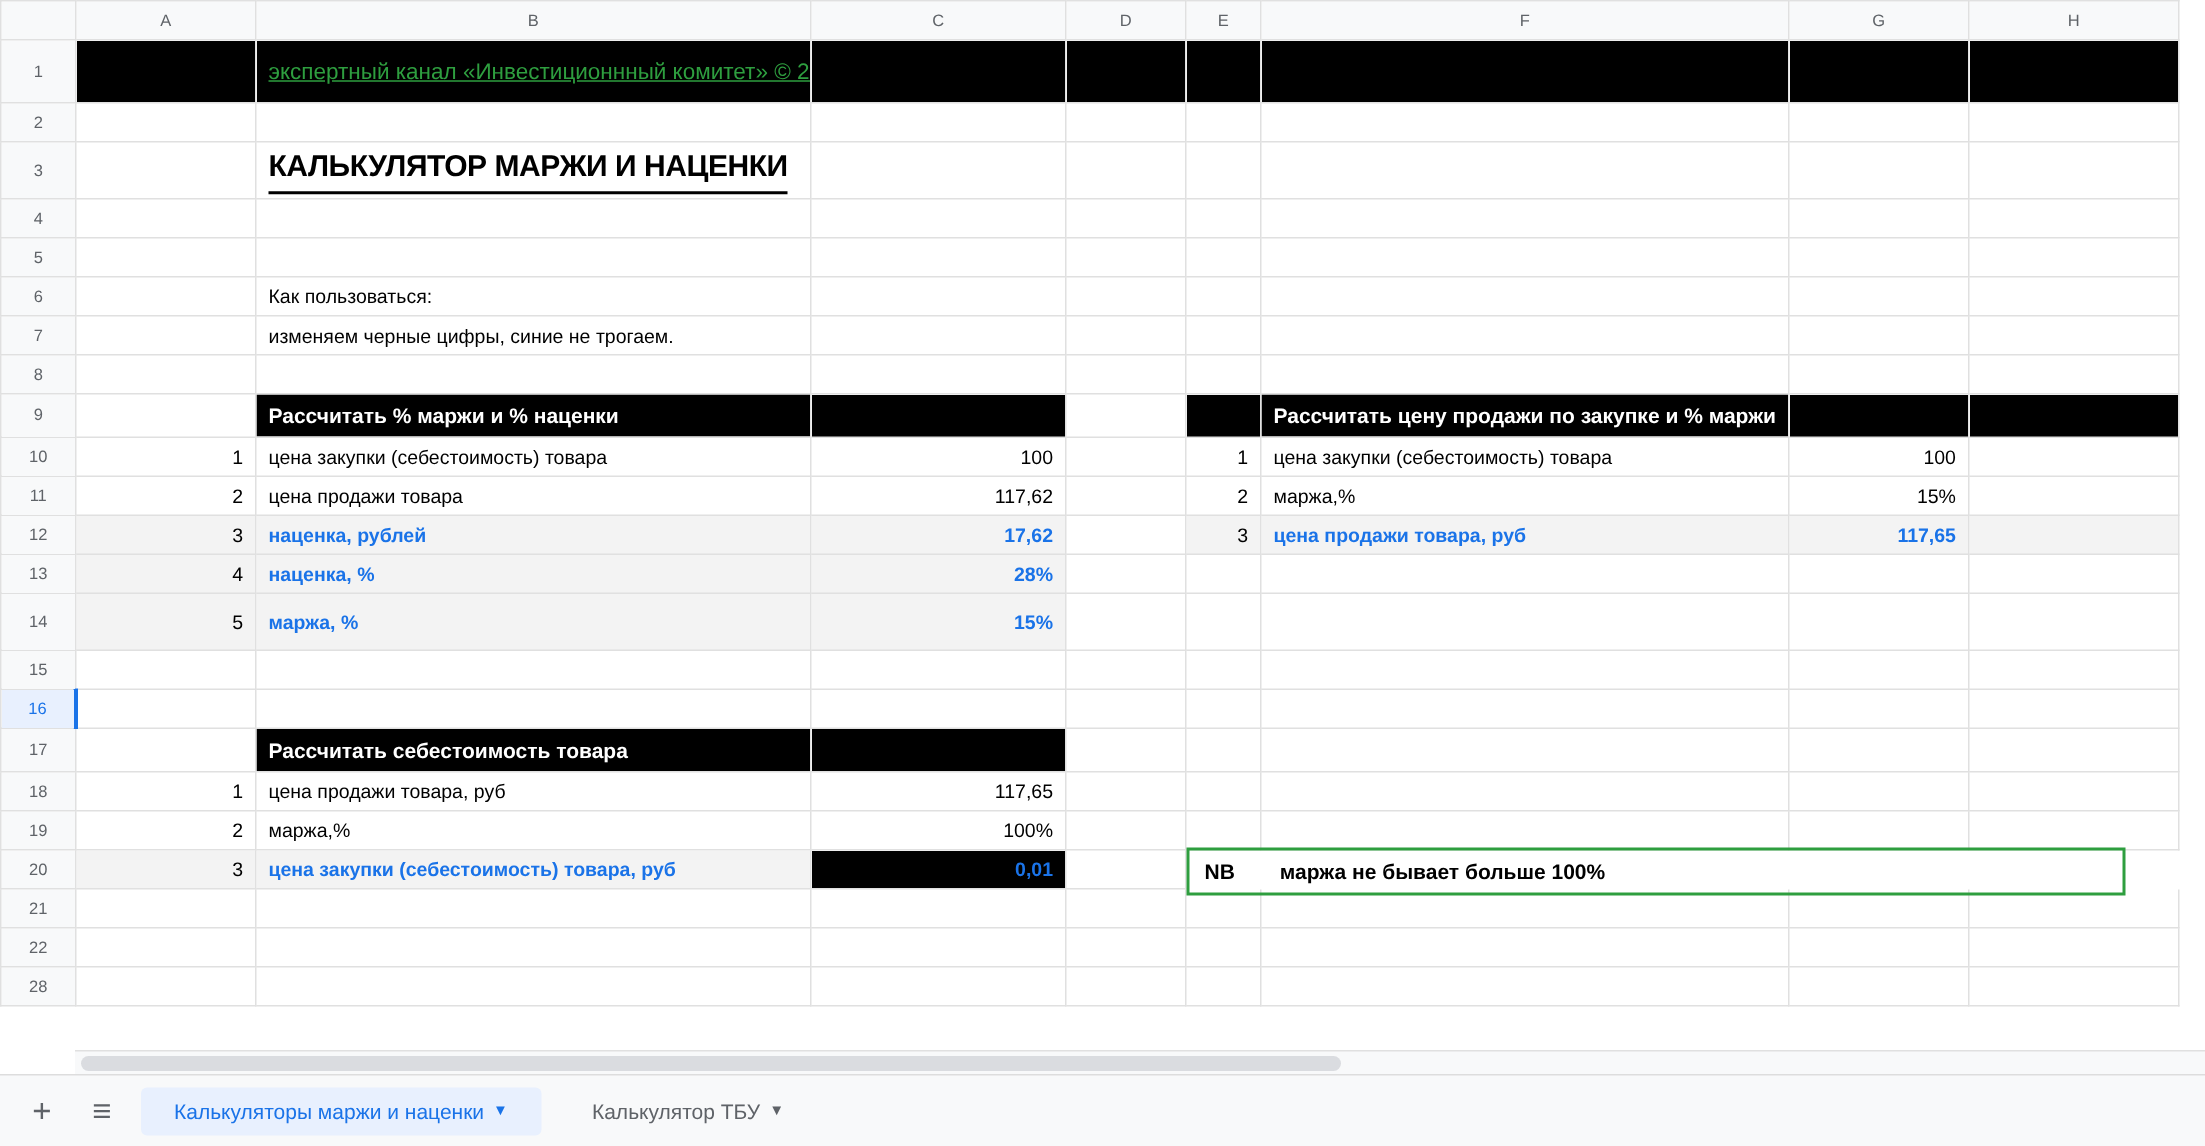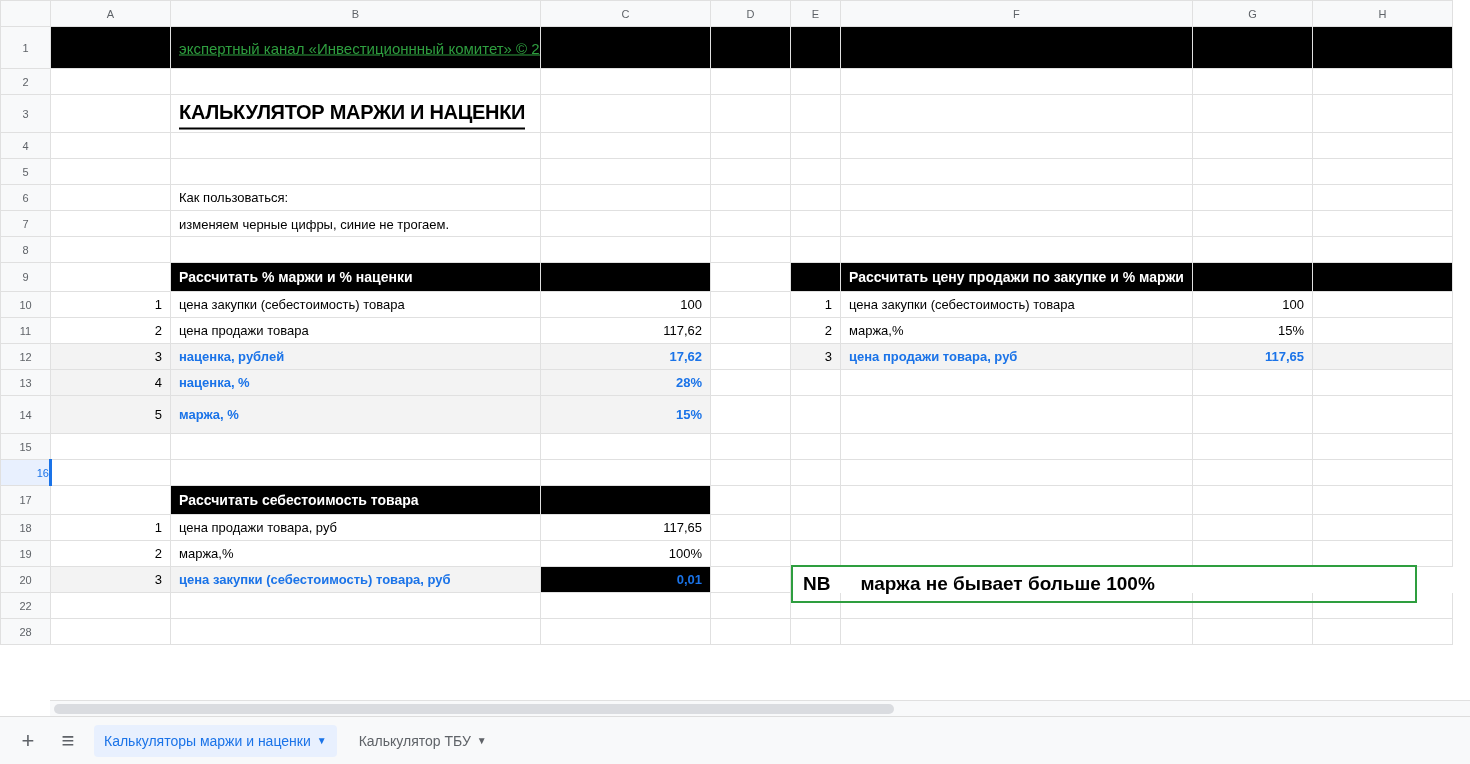--- a/index.html
+++ b/index.html
@@ -37,44 +37,44 @@
     color: #5f6368;
     font-size: 11px;
     text-align: center;
     position: sticky;
     z-index: 2;
   }
   .sheet thead th { top: 0; }
   .sheet tbody th { left: 0; position: sticky; }
   .corner { position: sticky; left:0; top:0; z-index:3; }
   .col-rownum { width: 50px; }
-  .row-selected th { background:#e8f0fe; color:#1a73e8; border-right:3px solid #1a73e8;text-align:right;}
+  .row-selected th { background:#e8f0fe; color:#1a73e8; border-right:3px solid #1a73e8;}
   .cell-inner { padding: 4px 8px; white-space: nowrap; overflow: visible; }
   .black-header { background:#000; color:#fff; font-weight:bold; padding:6px 8px; font-size:14px; }
   .channel-link { color:#2e9e3f; text-decoration: underline; font-size:15px; }
   .title-h {
     font-size:20px; font-weight:900; letter-spacing:-0.3px;
     border-bottom:2px solid #000; padding:2px 0 4px 0; display:inline-block;
   }
   .blue { color:#1a73e8; font-weight:bold; }
   .num { text-align:right; padding-right:12px; }
   .idx { text-align:right; padding-right:6px; }
-  .nb-box { border:2px solid #2e9e3f; padding:6px 10px; font-weight:bold; font-size:19px; display:flex; gap:30px;}
+  .nb-box { border:2px solid #2e9e3f; padding:6px 10px; font-weight:bold; font-size:14px; display:flex; gap:30px;}
 
   
   .tab-bar {
     position:absolute; left:0; right:0; bottom:0; height:48px;
     border-top:1px solid #ddd; background:#f8f9fa;
     display:flex; align-items:center; padding:0 14px; gap:12px;
   }
   .tab-btn { width:28px; height:28px; display:flex; align-items:center; justify-content:center;
     color:#5f6368; font-size:22px; cursor:pointer; border-radius:4px; }
   .sheet-tab {
     display:flex; align-items:center; gap:6px;
-    padding:8px 10px; font-size:14px; color:#5f6368;
+    padding:8px 22px; font-size:14px; color:#5f6368;
     cursor:pointer; border-radius:4px;
   }
   .sheet-tab.active { color:#1a73e8; font-weight:500; background:#e8f0fe; }
   .tab-caret { font-size:10px; color:#5f6368; }
   .sheet-tab.active .tab-caret { color:#1a73e8; }
 
   
   .hscroll {
     position:absolute; left:50px; right:0; bottom:48px; height:16px;
     background:#f8f9fa; border-top:1px solid #e0e0e0;
@@ -404,20 +404,31 @@
           <td></td>
           <td style="position: relative; overflow: visible; border: 1px solid transparent;">
             <div class="nb-box" style="position:absolute;left:0;top:-2px;width:626px;">
   <span>NB</span>
   <span>маржа не бывает больше 100%</span>
 </div>
           </td>
           <td style="border: 1px solid transparent;"></td>
           <td style="border: 1px solid transparent;"></td>
           <td style="border: 1px solid transparent;"></td>
+        </tr>
+        <tr>
+          <th class="col-rownum">21</th>
+          <td></td>
+          <td></td>
+          <td></td>
+          <td></td>
+          <td></td>
+          <td></td>
+          <td></td>
+          <td></td>
         </tr>
         <tr>
           <th class="col-rownum">22</th>
           <td></td>
           <td></td>
           <td></td>
           <td></td>
           <td></td>
           <td></td>
           <td></td>

